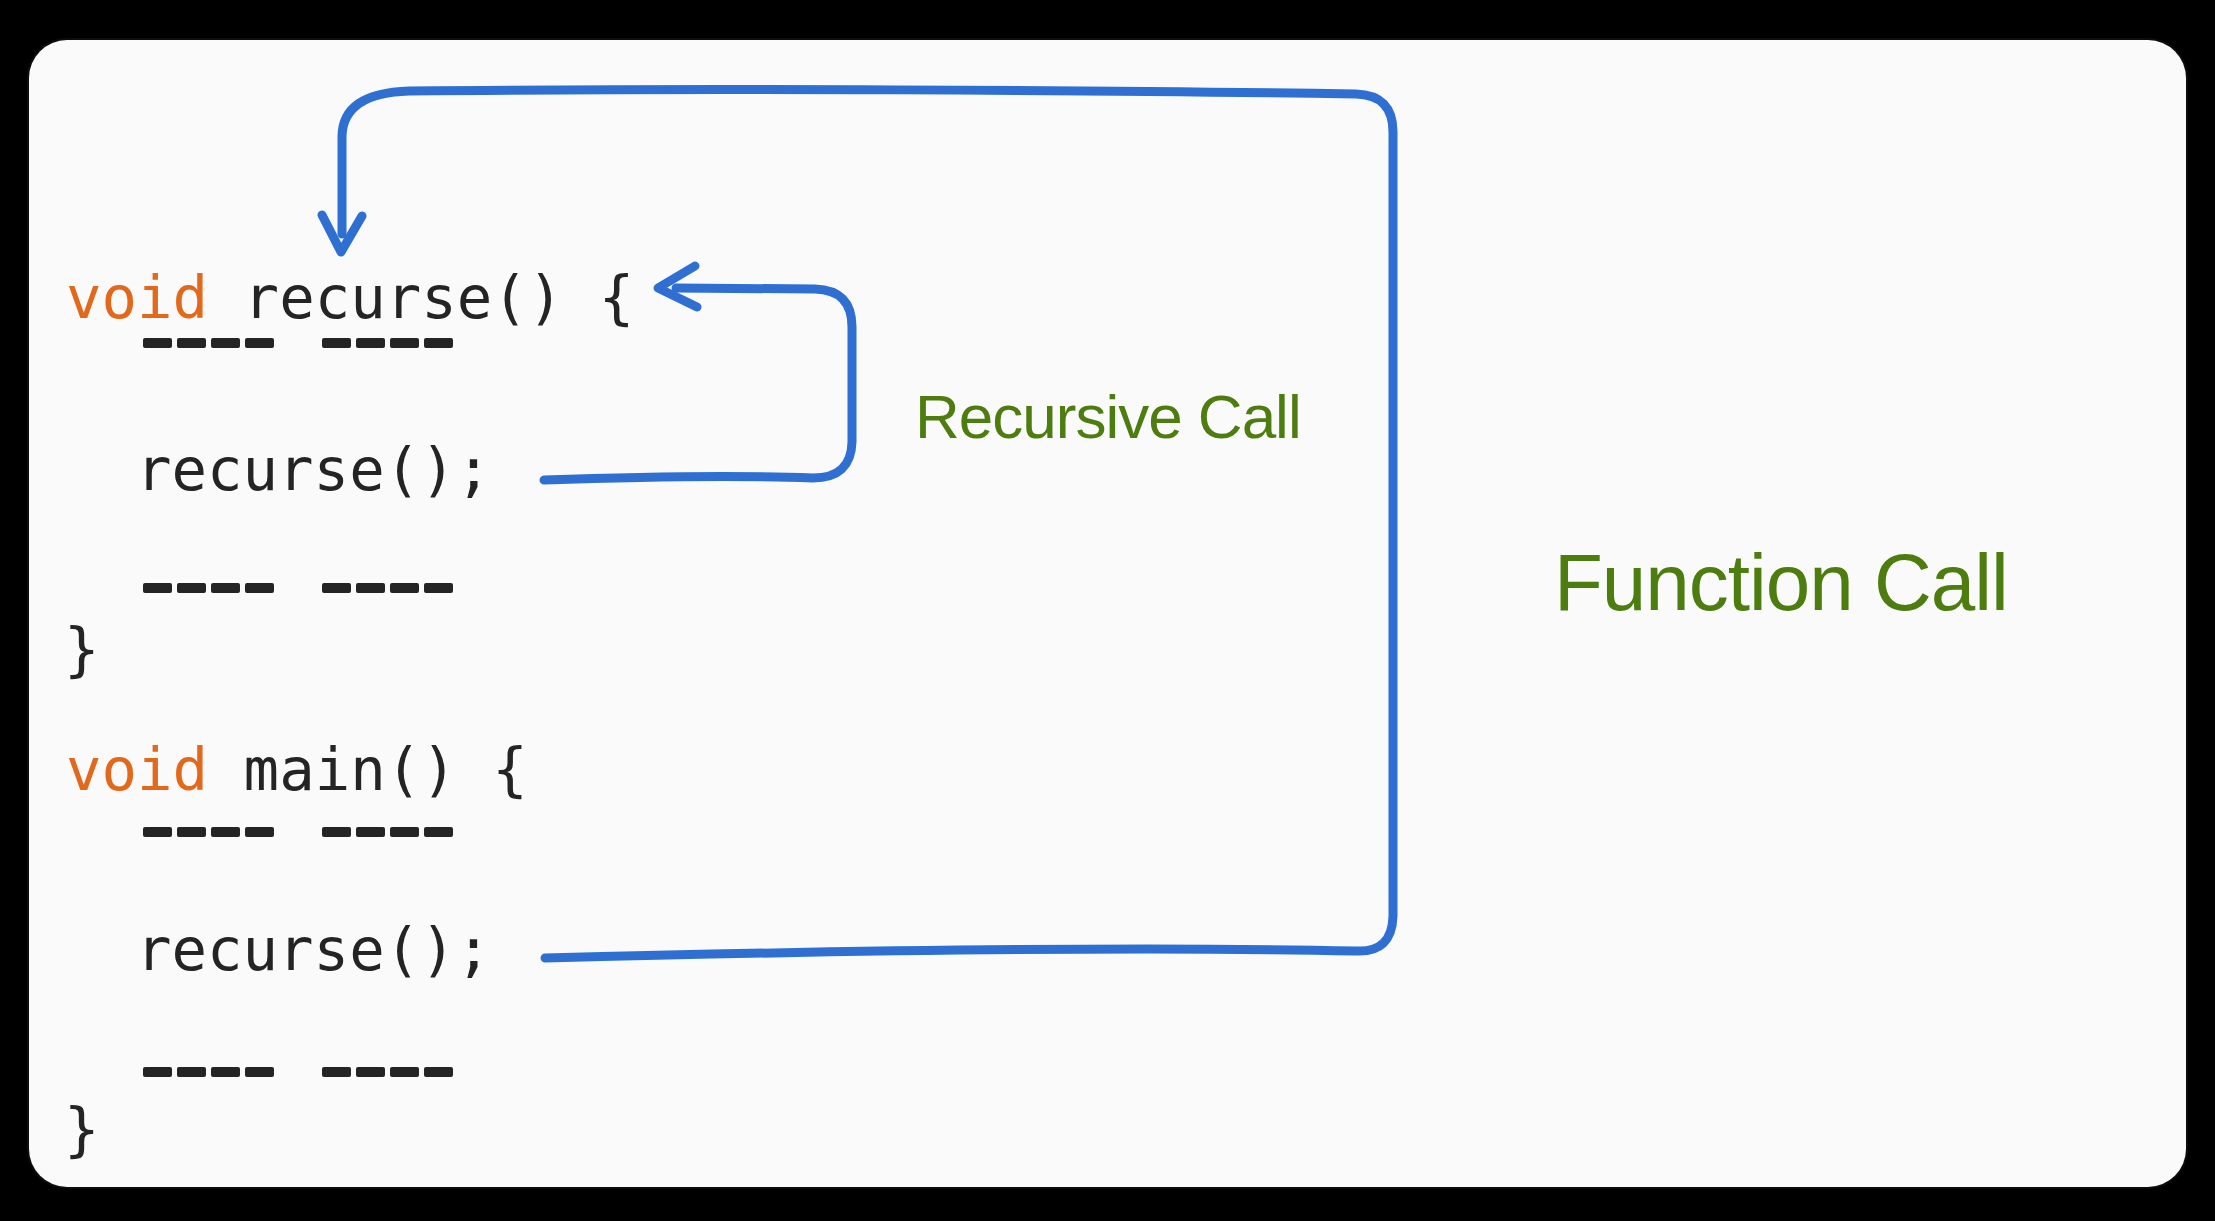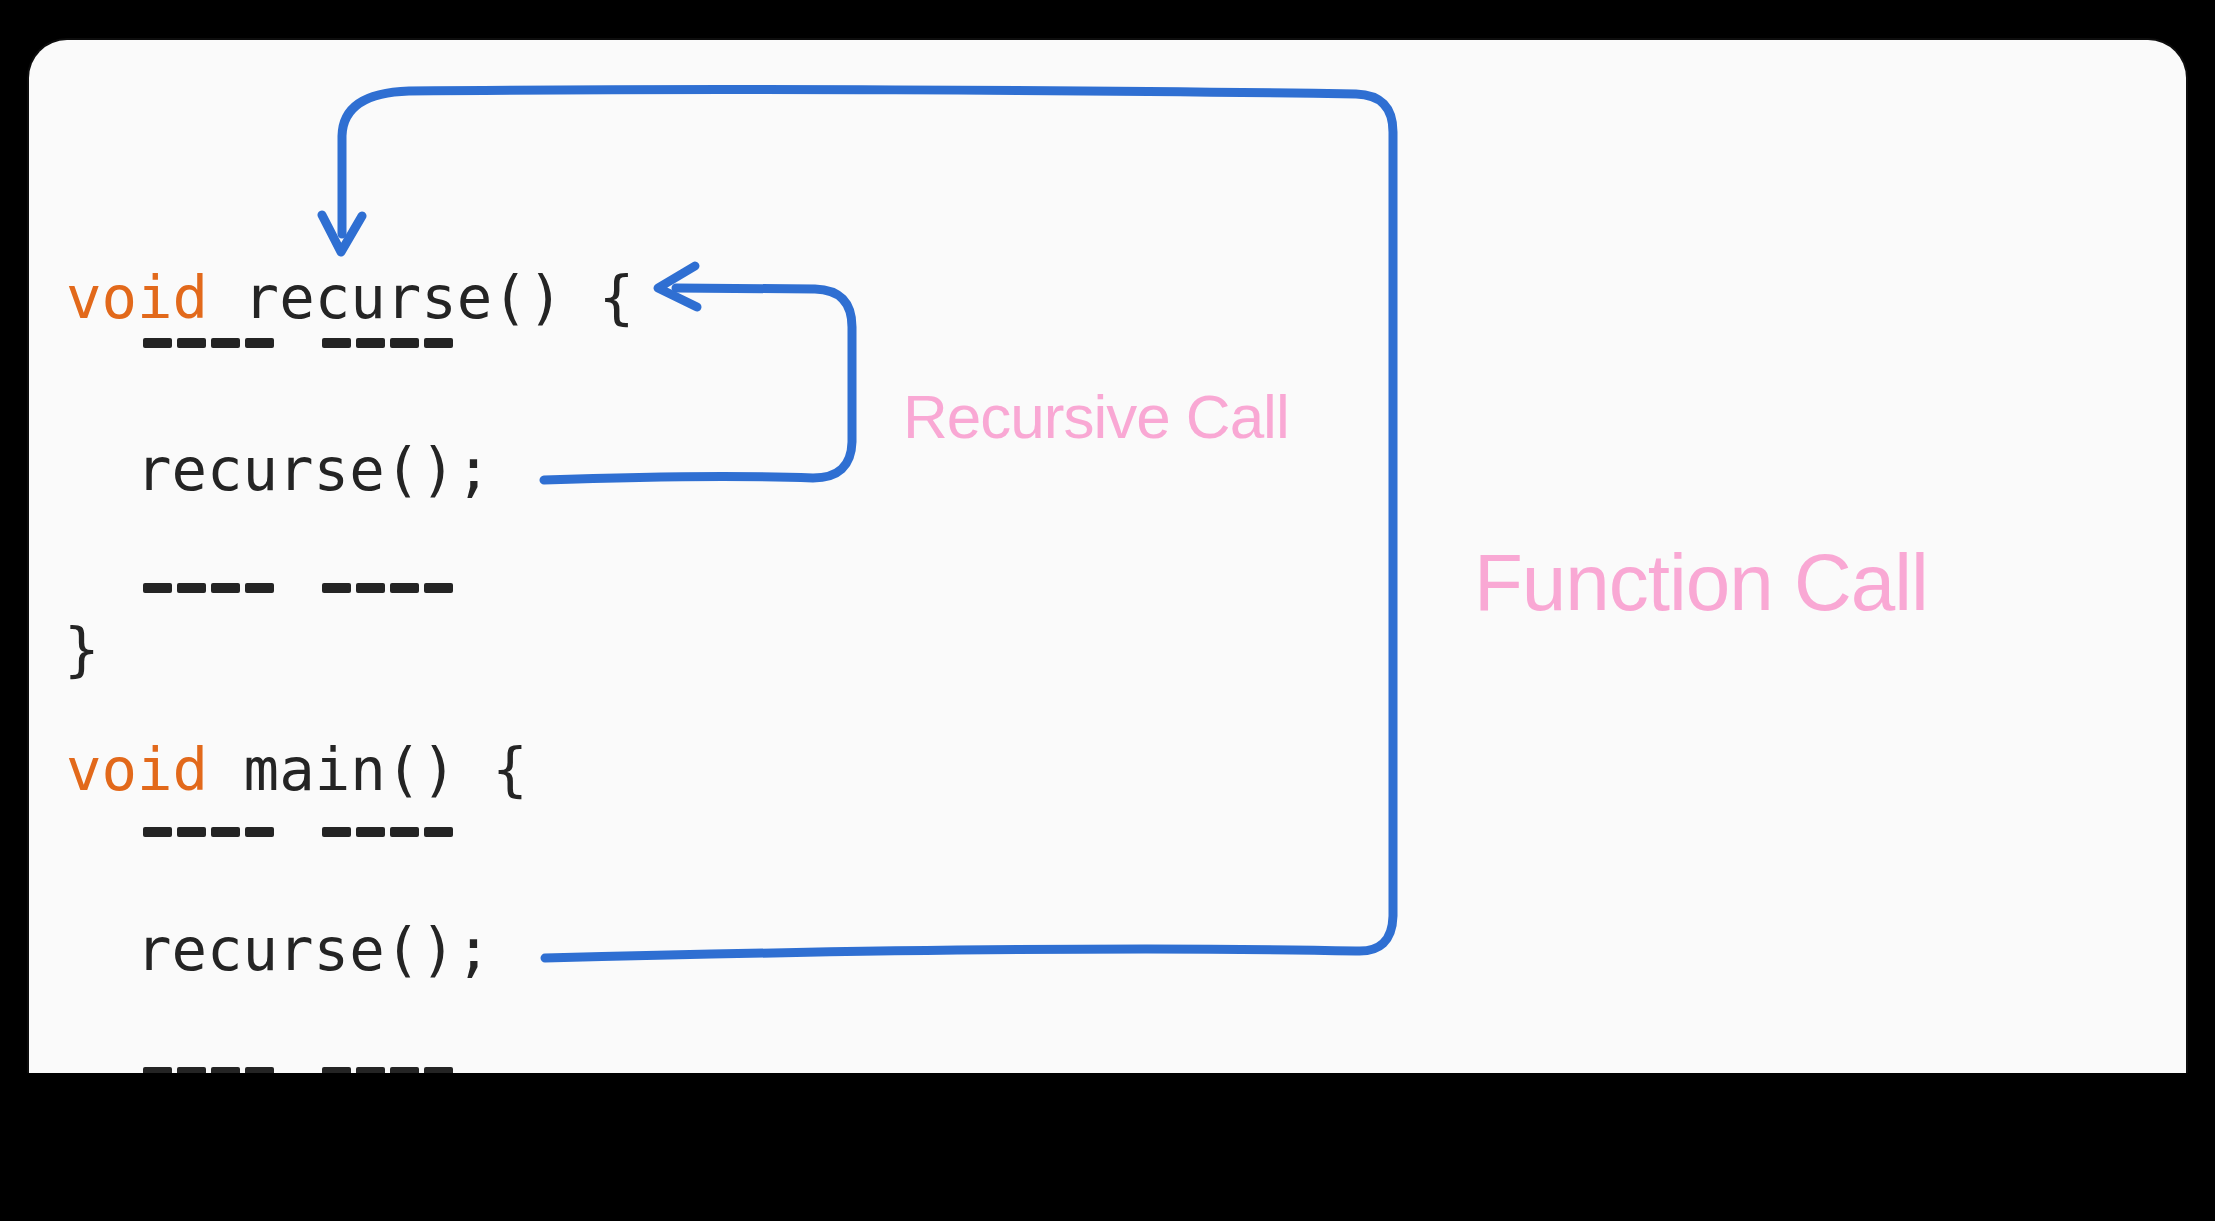--- a/index.html
+++ b/index.html
@@ -1,28 +1,28 @@
 <!DOCTYPE html>
 <html><head>
 <meta charset="utf-8">
 <style>
   html,body{margin:0;padding:0;background:#000;}
-  #stage{position:relative;width:2215px;height:1073px;background:#000;overflow:hidden;
+  #stage{position:relative;width:2215px;height:1221px;background:#000;overflow:hidden;
          font-family:"Liberation Sans",sans-serif;}
   #card{position:absolute;left:29px;top:40px;width:2157px;height:1147px;
         background:#fafafa;border-radius:38px;box-shadow:0 0 0 2px rgba(255,255,255,0.05);}
   .code{position:absolute;font-family:"DejaVu Sans Mono","Liberation Mono",monospace;
         font-size:59px;line-height:70px;color:#242424;white-space:pre;}
   .kw{color:#e2691b;}
   .dashrow{position:absolute;display:flex;height:10px;}
   .dash-group{display:inline-flex;gap:5px;margin-right:48px;}
   .dash{width:29px;height:10px;background:#242424;border-radius:2px;display:inline-block;}
-  .label{position:absolute;color:#f9a8d4;letter-spacing:-1px;white-space:nowrap;}
+  .label{position:absolute;color:#4d7c0f;letter-spacing:-1px;white-space:nowrap;margin-left:12px;}
   #recursive-label{left:903px;top:381px;font-size:62px;line-height:72px;}
-  #function-label{left:1474px;top:536px;font-size:80px;line-height:94px;}
+  #function-label{left:1542px;top:536px;font-size:80px;line-height:94px;}
   #arrows{position:absolute;left:0;top:0;width:2215px;height:1221px;pointer-events:none;}
 </style>
 </head>
 <body>
 
 <div id="stage">
   <div id="card"></div>
 
   <div class="code" style="left:66px;top:263px;"><span class="kw">void</span><span> recurse() {</span></div>
 

